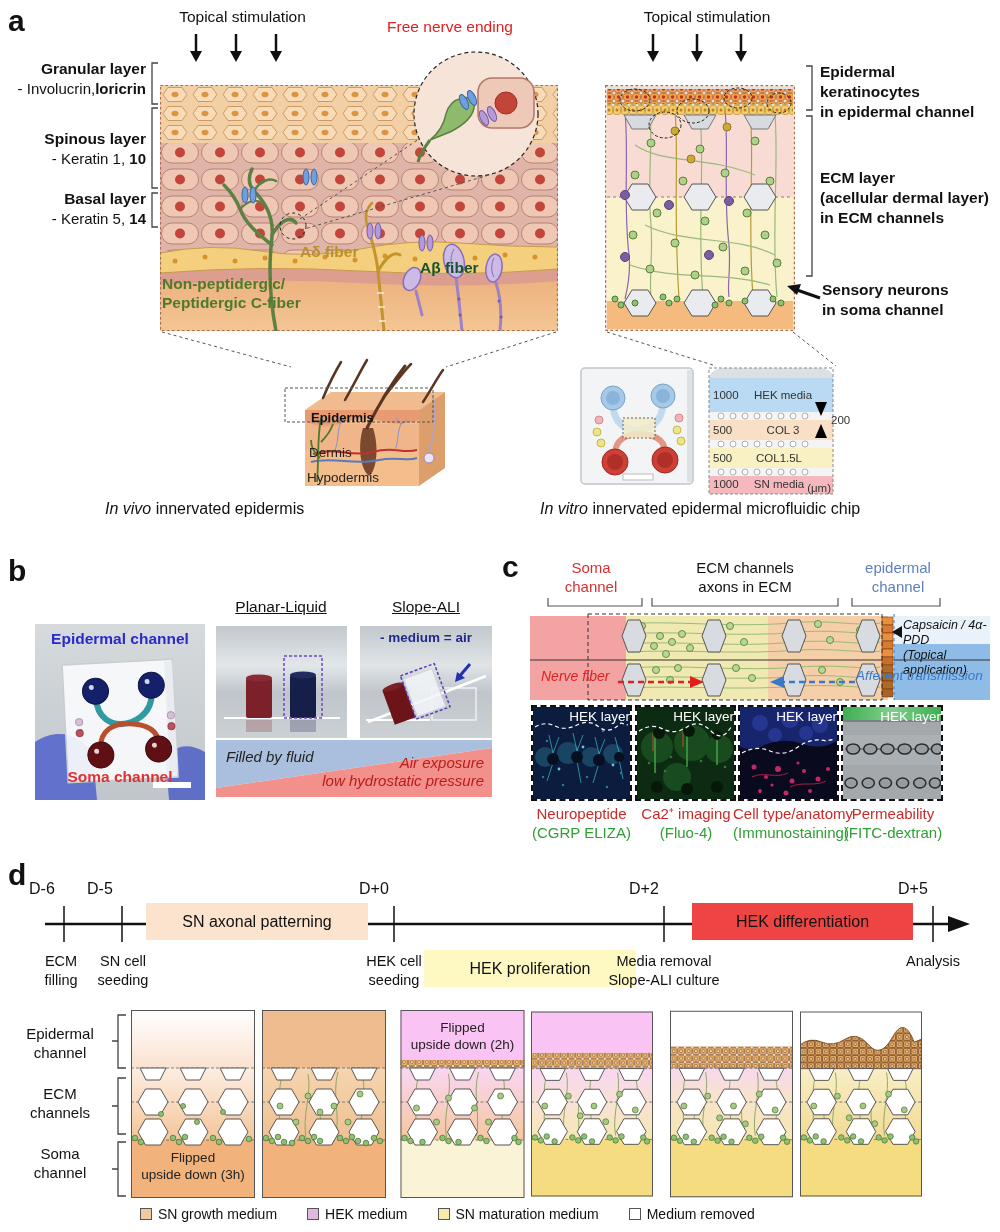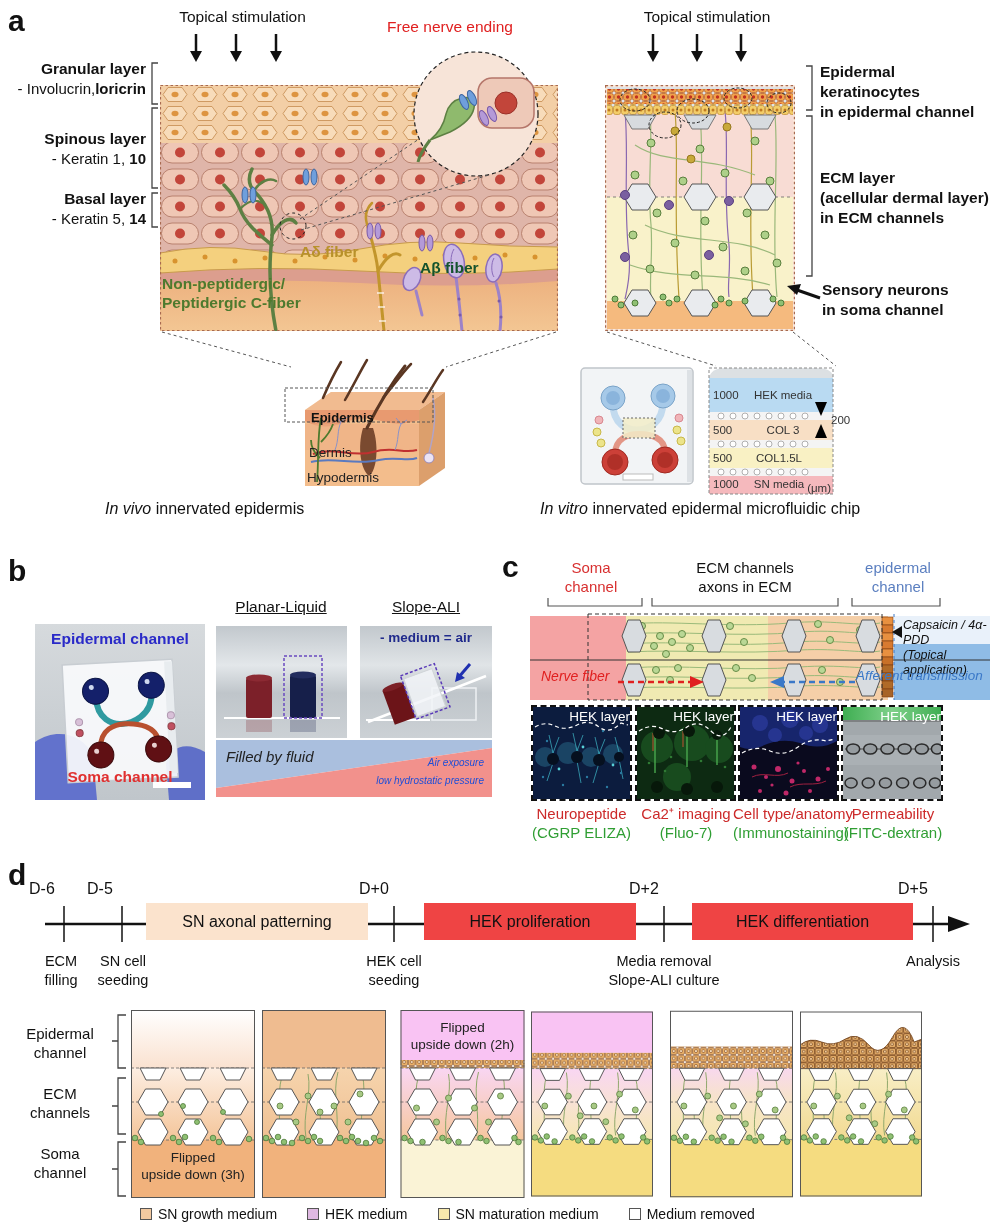--- a/index.html
+++ b/index.html
@@ -529,21 +529,21 @@
     </svg>
     <div class="abs ctr b" style="left:8px;top:4px;width:116px;font-size:13.5px;color:#202a8c">- medium = air</div>
   </div>
 
   <div class="abs" style="left:216px;top:740px;width:276px;height:57px">
     <svg width="276" height="57" viewBox="0 0 276 57">
       <polygon points="0,0 276,0 276,8 0,48" fill="#aabfde"></polygon>
       <polygon points="0,48 276,8 276,57 0,57" fill="#f2918c"></polygon>
     </svg>
     <div class="abs i" style="left:10px;top:8px;width:130px;font-size:15px;color:#222">Filled by fluid</div>
-    <div class="abs i rt" style="left:106px;top:14px;width:162px;font-size:10px;line-height:18px;color:#1d4ed8">
+    <div class="abs i rt" style="left:106px;top:14px;width:162px;font-size:15px;line-height:18px;color:#b91c1c">
       <div>Air exposure</div>
         <div>low hydrostatic pressure</div>
     </div>
   </div>
 
   <div class="abs plabel" style="left:502px;top:552px">c</div>
 
   <div class="abs hdr" style="left:543px;top:558px;width:96px;color:#d83030">
     <div>Soma</div>
       <div>channel</div>
@@ -783,21 +783,21 @@
     </svg>
     <div class="heklayer">HEK layer</div>
   </div>
 
   <div class="abs assay" style="left:524px;top:804px;width:115px">
     <div class="l1">Neuropeptide</div>
       <div class="l2">(CGRP ELIZA)</div>
   </div>
   <div class="abs assay" style="left:630px;top:804px;width:112px">
     <div class="l1">Ca2⁺ imaging</div>
-      <div class="l2">(Fluo-7)</div>
+      <div class="l2">(Fluo-4)</div>
   </div>
   <div class="abs assay" style="left:733px;top:804px;width:112px">
     <div class="l1">Cell type/anatomy</div>
       <div class="l2">(Immunostaining)</div>
   </div>
   <div class="abs assay" style="left:843px;top:804px;width:100px">
     <div class="l1">Permeability</div>
       <div class="l2">(FITC-dextran)</div>
   </div>
 
@@ -817,21 +817,21 @@
 
   <div class="abs tick" style="left:29px;top:880px;width:70px">D-6</div>
   <div class="abs tick" style="left:87px;top:880px;width:70px">D-5</div>
   <div class="abs tick" style="left:359px;top:880px;width:70px">D+0</div>
   <div class="abs tick" style="left:629px;top:880px;width:70px">D+2</div>
   <div class="abs tick" style="left:898px;top:880px;width:70px">D+5</div>
 
   <div class="abs phase" style="left: 146px; top: 903px; width: 222px; height: 37px; background-color: rgb(251, 227, 205);">
       <span>SN axonal patterning</span>
     </div>
-  <div class="abs phase" style="left: 424px; top: 903px; width: 212px; height: 37px; background-color: #ef4444; text-align: right;">
+  <div class="abs phase" style="left: 424px; top: 950px; width: 212px; height: 37px; background-color: #fef9c3; text-align: right;">
       <span>HEK proliferation</span>
     </div>
   <div class="abs phase" style="left: 692px; top: 903px; width: 221px; height: 37px; background-color: #ef4444;">
       <span>HEK differentiation</span>
     </div>
 
   <div class="abs evt" style="left:30px;top:952px;width:62px">
       <div>ECM</div>
       <div>filling</div>
     </div>

